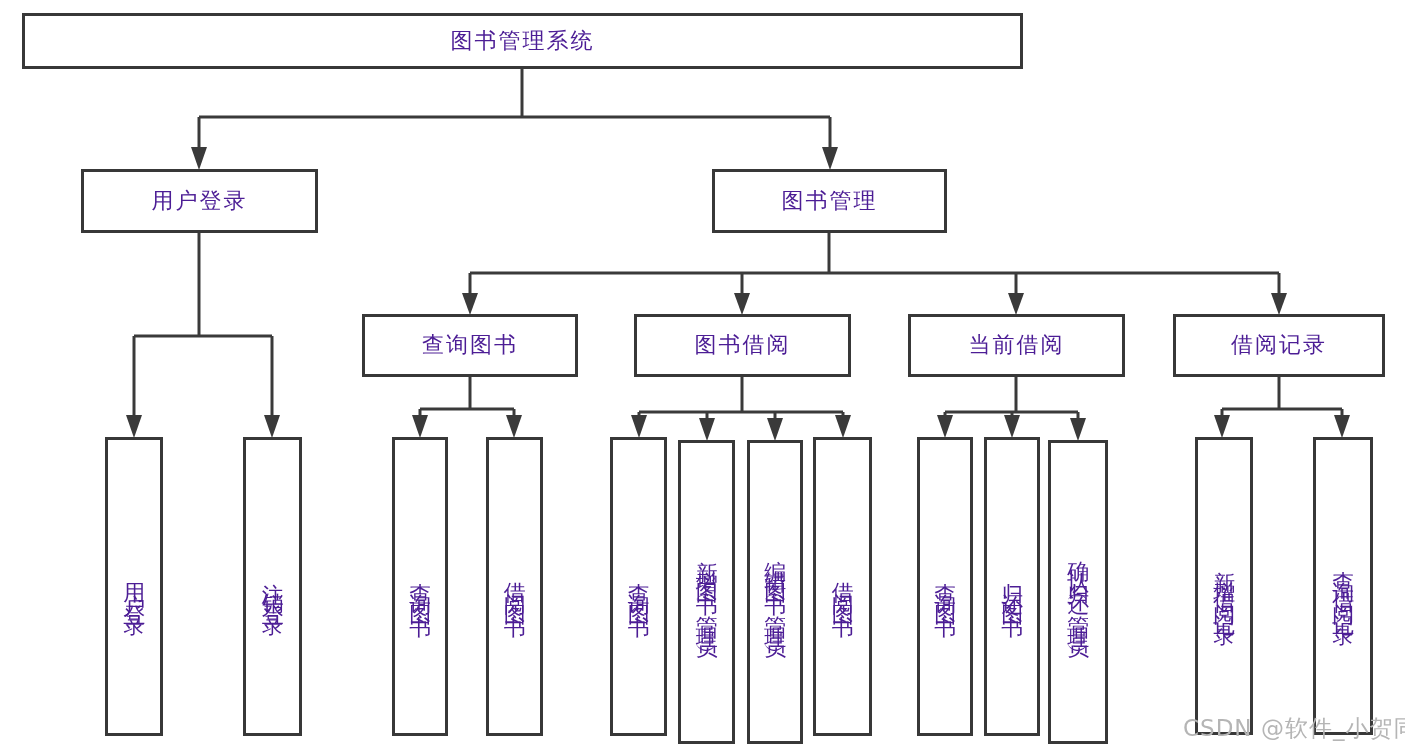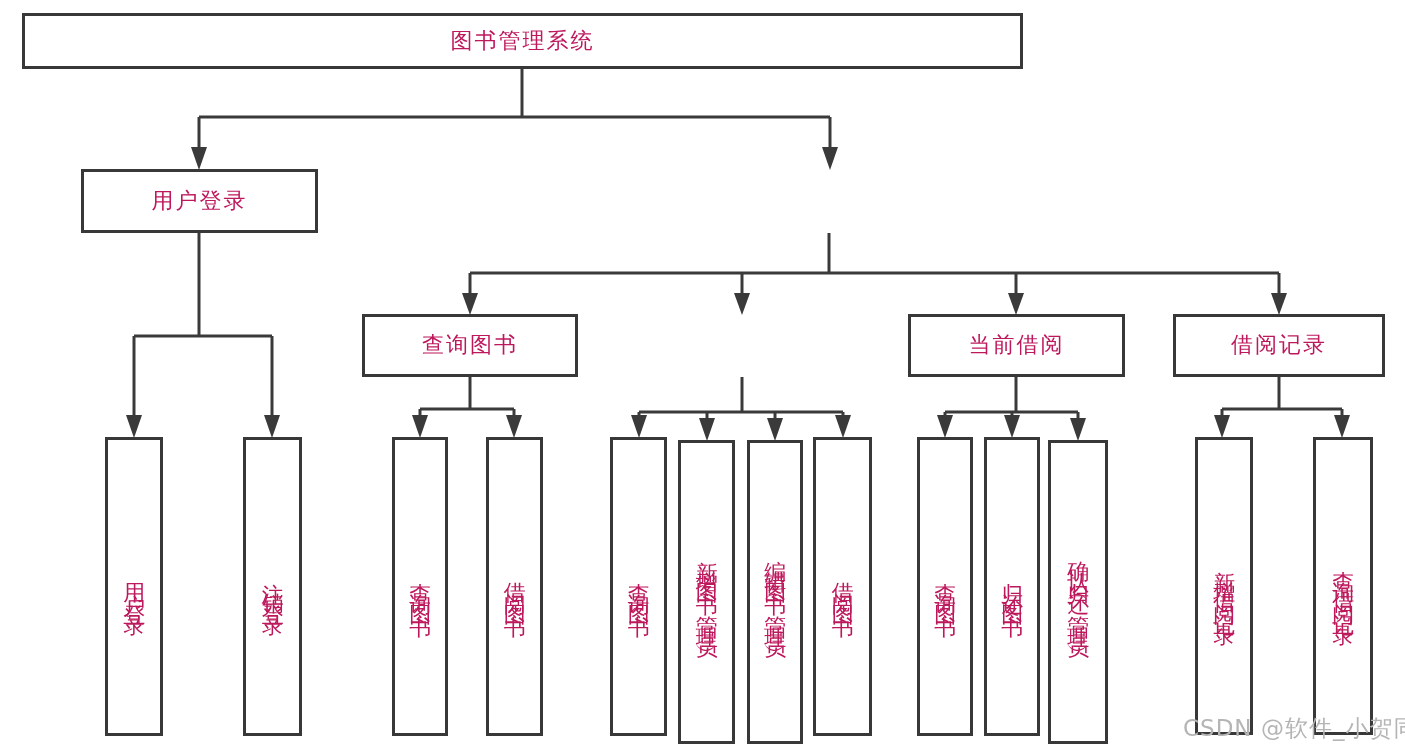--- a/index.html
+++ b/index.html
@@ -6,21 +6,21 @@
   .canvas{
     position:relative;width:1405px;height:747px;background:#ffffff;
     font-family:"DejaVu Sans",sans-serif;overflow:hidden;
   }
   svg.connectors{position:absolute;left:0;top:0;width:1405px;height:747px;}
   .line{stroke:#3a3a3a;stroke-width:3;fill:none;}
   .arrow{fill:#3a3a3a;stroke:none;}
   .node{
     position:absolute;box-sizing:border-box;border:3px solid #383838;background:#ffffff;
     display:flex;align-items:center;justify-content:center;
-    color:#be185d;font-size:22px;letter-spacing:2px;line-height:1.2;
+    color:#4c1d95;font-size:22px;letter-spacing:2px;line-height:1.2;
     white-space:nowrap;
   }
   .node.v{
     writing-mode:vertical-rl;text-orientation:mixed;
     letter-spacing:11px;font-size:22px;
   }
   .watermark{
     position:absolute;left:1183px;top:713px;z-index:5;
     color:#b5b5b5;font-size:23px;letter-spacing:1px;white-space:nowrap;
   }
@@ -88,22 +88,24 @@
     <path class="line" d="M1222,409 L1342,409"></path>
     <path class="line" d="M1222,409 L1222,418"></path>
     <polygon class="arrow" points="1214,415 1230,415 1222,438"></polygon>
     <path class="line" d="M1342,409 L1342,418"></path>
     <polygon class="arrow" points="1334,415 1350,415 1342,438"></polygon>
   </svg>
 
   <div class="node h" style="left:22px;top:13px;width:1001px;height:56px">图书管理系统</div>
 
   <div class="node h" style="left:81px;top:169px;width:237px;height:64px">用户登录</div>
+  <div class="node h" style="left:712px;top:169px;width:235px;height:64px">图书管理</div>
 
   <div class="node h" style="left:362px;top:314px;width:216px;height:63px">查询图书</div>
+  <div class="node h" style="left:634px;top:314px;width:217px;height:63px">图书借阅</div>
   <div class="node h" style="left:1173px;top:314px;width:212px;height:63px">借阅记录</div>
   <div class="node h" style="left:908px;top:314px;width:217px;height:63px">当前借阅</div>
 
   <div class="node v" style="left:105px;top:437px;width:58px;height:299px">用户登录</div>
   <div class="node v" style="left:243px;top:437px;width:59px;height:299px">注销登录</div>
 
   <div class="node v" style="left:392px;top:437px;width:56px;height:299px">查询图书</div>
   <div class="node v" style="left:486px;top:437px;width:57px;height:299px">借阅图书</div>
 
   <div class="node v" style="left:610px;top:437px;width:57px;height:299px">查询图书</div>

